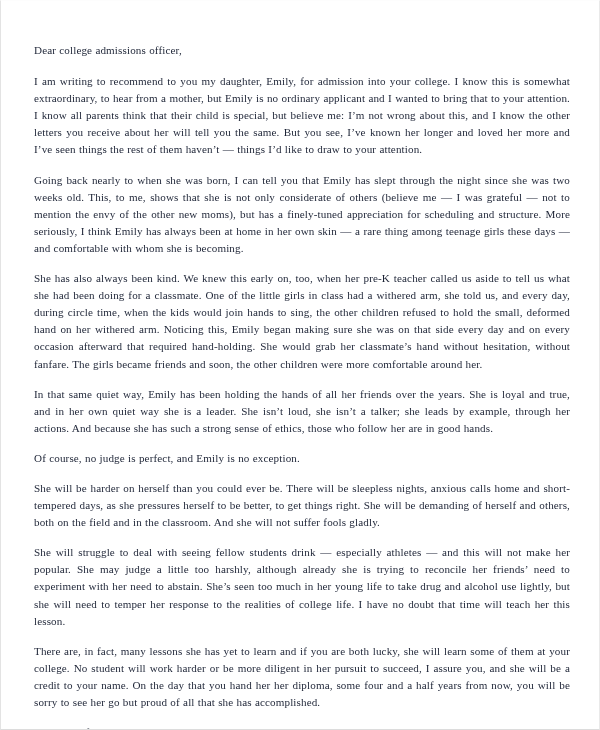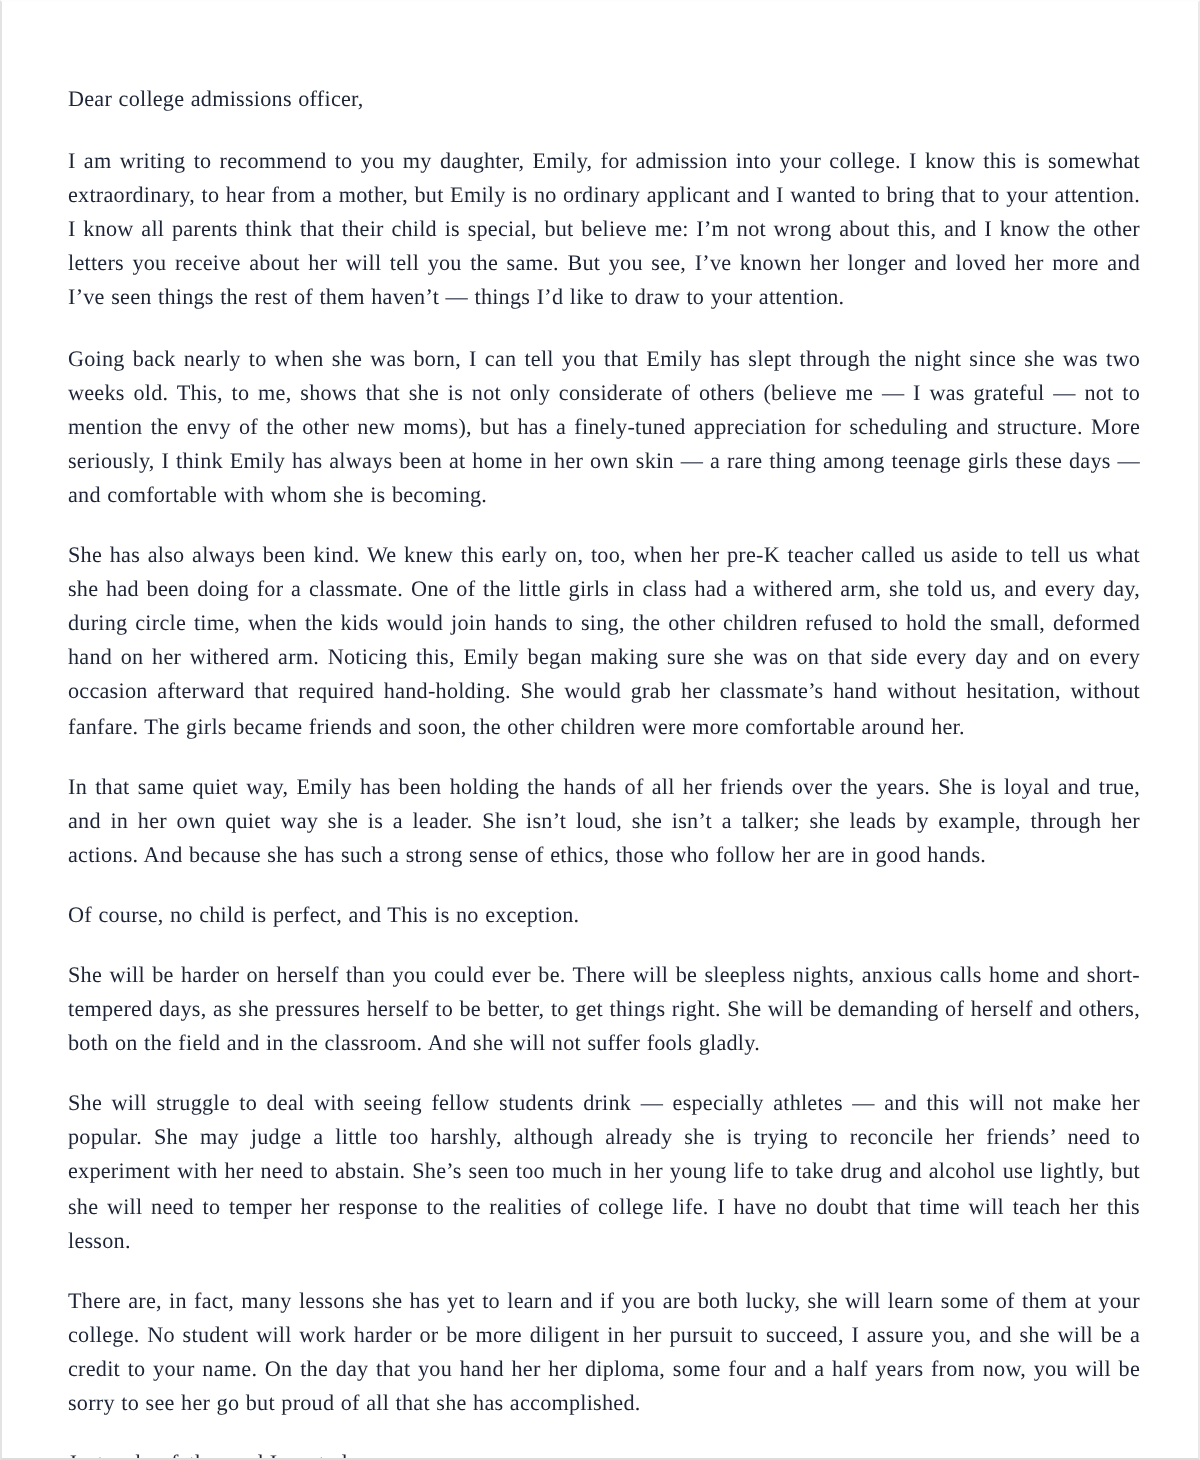--- a/index.html
+++ b/index.html
@@ -62,21 +62,21 @@
     <p class="para salutation">Dear college admissions officer,</p>
 
     <p class="para">I am writing to recommend to you my daughter, Emily, for admission into your college. I know this is somewhat extraordinary, to hear from a mother, but Emily is no ordinary applicant and I wanted to bring that to your attention. I know all parents think that their child is special, but believe me: I’m not wrong about this, and I know the other letters you receive about her will tell you the same. But you see, I’ve known her longer and loved her more and I’ve seen things the rest of them haven’t — things I’d like to draw to your attention.</p>
 
     <p class="para">Going back nearly to when she was born, I can tell you that Emily has slept through the night since she was two weeks old. This, to me, shows that she is not only considerate of others (believe me — I was grateful — not to mention the envy of the other new moms), but has a finely-tuned appreciation for scheduling and structure. More seriously, I think Emily has always been at home in her own skin — a rare thing among teenage girls these days — and comfortable with whom she is becoming.</p>
 
     <p class="para">She has also always been kind. We knew this early on, too, when her pre-K teacher called us aside to tell us what she had been doing for a classmate. One of the little girls in class had a withered arm, she told us, and every day, during circle time, when the kids would join hands to sing, the other children refused to hold the small, deformed hand on her withered arm. Noticing this, Emily began making sure she was on that side every day and on every occasion afterward that required hand-holding. She would grab her classmate’s hand without hesitation, without fanfare. The girls became friends and soon, the other children were more comfortable around her.</p>
 
     <p class="para">In that same quiet way, Emily has been holding the hands of all her friends over the years. She is loyal and true, and in her own quiet way she is a leader. She isn’t loud, she isn’t a talker; she leads by example, through her actions. And because she has such a strong sense of ethics, those who follow her are in good hands.</p>
 
-    <p class="para short">Of course, no child is perfect, and This is no exception.</p>
+    <p class="para short">Of course, no judge is perfect, and Emily is no exception.</p>
 
     <p class="para">She will be harder on herself than you could ever be. There will be sleepless nights, anxious calls home and short-tempered days, as she pressures herself to be better, to get things right. She will be demanding of herself and others, both on the field and in the classroom. And she will not suffer fools gladly.</p>
 
     <p class="para">She will struggle to deal with seeing fellow students drink — especially athletes — and this will not make her popular. She may judge a little too harshly, although already she is trying to reconcile her friends’ need to experiment with her need to abstain. She’s seen too much in her young life to take drug and alcohol use lightly, but she will need to temper her response to the realities of college life. I have no doubt that time will teach her this lesson.</p>
 
     <p class="para">There are, in fact, many lessons she has yet to learn and if you are both lucky, she will learn some of them at your college. No student will work harder or be more diligent in her pursuit to succeed, I assure you, and she will be a credit to your name. On the day that you hand her her diploma, some four and a half years from now, you will be sorry to see her go but proud of all that she has accomplished.</p>
 
     <p class="para short last">Just as her father and I are today.</p>
 
   </div>

